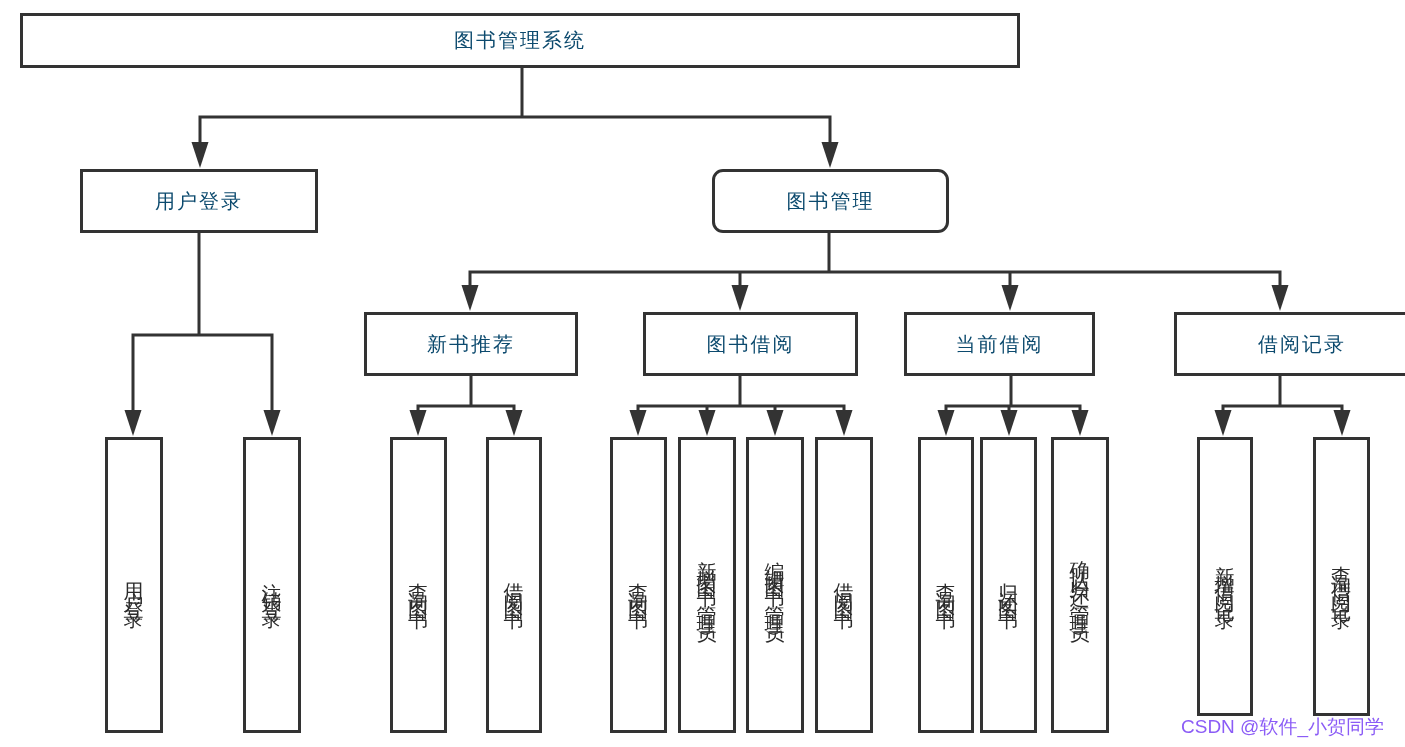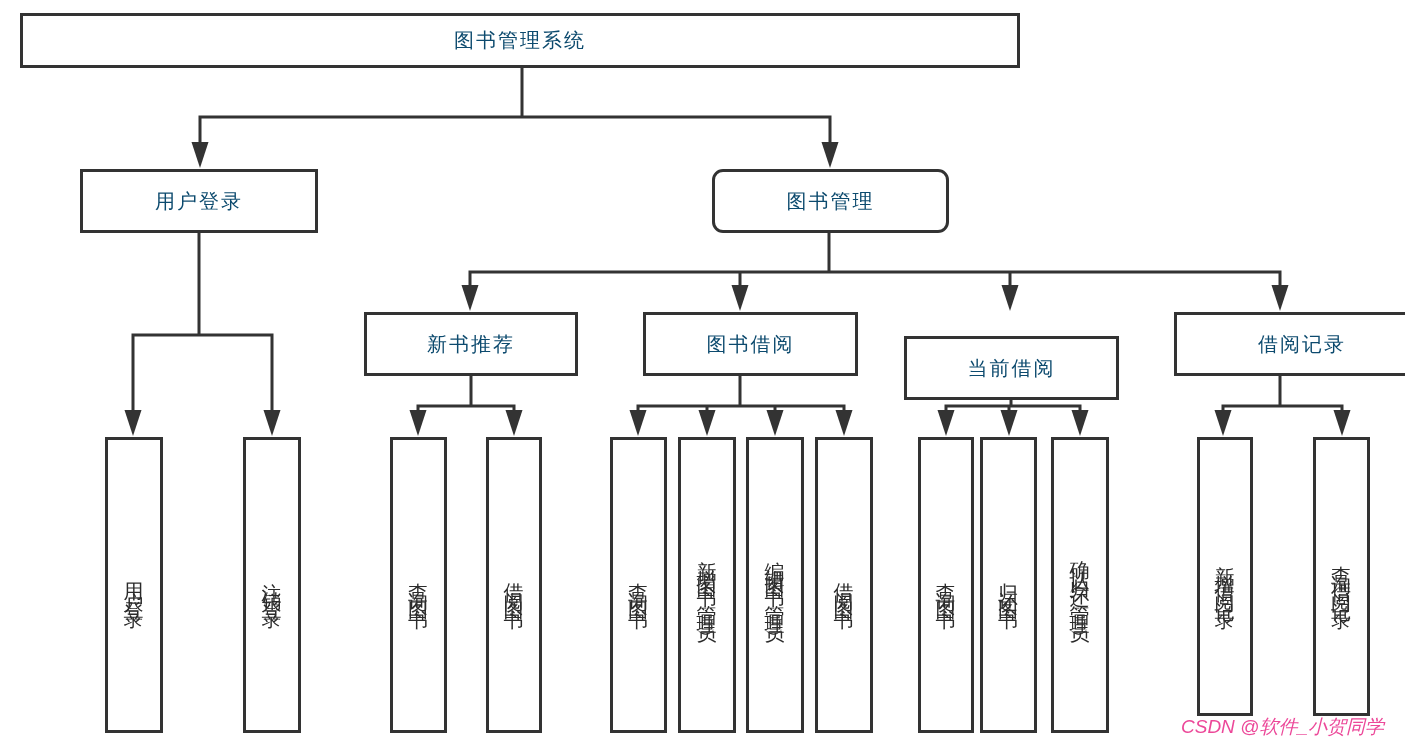--- a/index.html
+++ b/index.html
@@ -48,24 +48,23 @@
     letter-spacing: 9px;
     line-height: 1;
   }
   .watermark {
     position: absolute;
     left: 1181px;
     top: 714px;
     width: 214px;
     z-index: 3;
     font-size: 19px;
-    color: #ec4899;
+    color: #8b5cf6;
     text-shadow: 0 0 2px #ffffff, 0 0 2px #ffffff;
     white-space: nowrap;
-    font-style: italic;
   }
 </style>
 </head>
 <body>
 
 <div id="canvas">
 
   <svg id="connectors" width="1405" height="747" viewBox="0 0 1405 747">
     <g stroke="#333333" stroke-width="3" fill="none">
 
@@ -106,21 +105,21 @@
     </g>
   </svg>
 
   <div class="box" style="left:20px; top:13px; width:1000px; height:55px;">图书管理系统</div>
 
   <div class="box" style="left:80px; top:169px; width:238px; height:64px;">用户登录</div>
   <div class="box" style="left:712px; top:169px; width:237px; height:64px;border-radius:11px;">图书管理</div>
 
   <div class="box" style="left:364px; top:312px; width:214px; height:64px;">新书推荐</div>
   <div class="box" style="left:633px; top:312px; width:215px; height:64px;margin-left:10px;">图书借阅</div>
-  <div class="box" style="left:904px; top:312px; width:215px; height:64px;margin-top:24px;">当前借阅</div>
+  <div class="box" style="left:904px; top:312px; width:191px; height:64px;">当前借阅</div>
   <div class="box" style="left:1174px; top:312px; width:256px; height:64px;">借阅记录</div>
 
   <div class="vbox" style="left:105px; top:437px; width:58px; height:296px;">用户登录</div>
   <div class="vbox" style="left:243px; top:437px; width:58px; height:296px;">注销登录</div>
 
   <div class="vbox" style="left:390px; top:437px; width:57px; height:296px;">查询图书</div>
   <div class="vbox" style="left:486px; top:437px; width:56px; height:296px;">借阅图书</div>
 
   <div class="vbox" style="left:610px; top:437px; width:57px; height:296px;">查询图书</div>
   <div class="vbox" style="left:678px; top:437px; width:58px; height:296px;">新增图书（管理员）</div>

